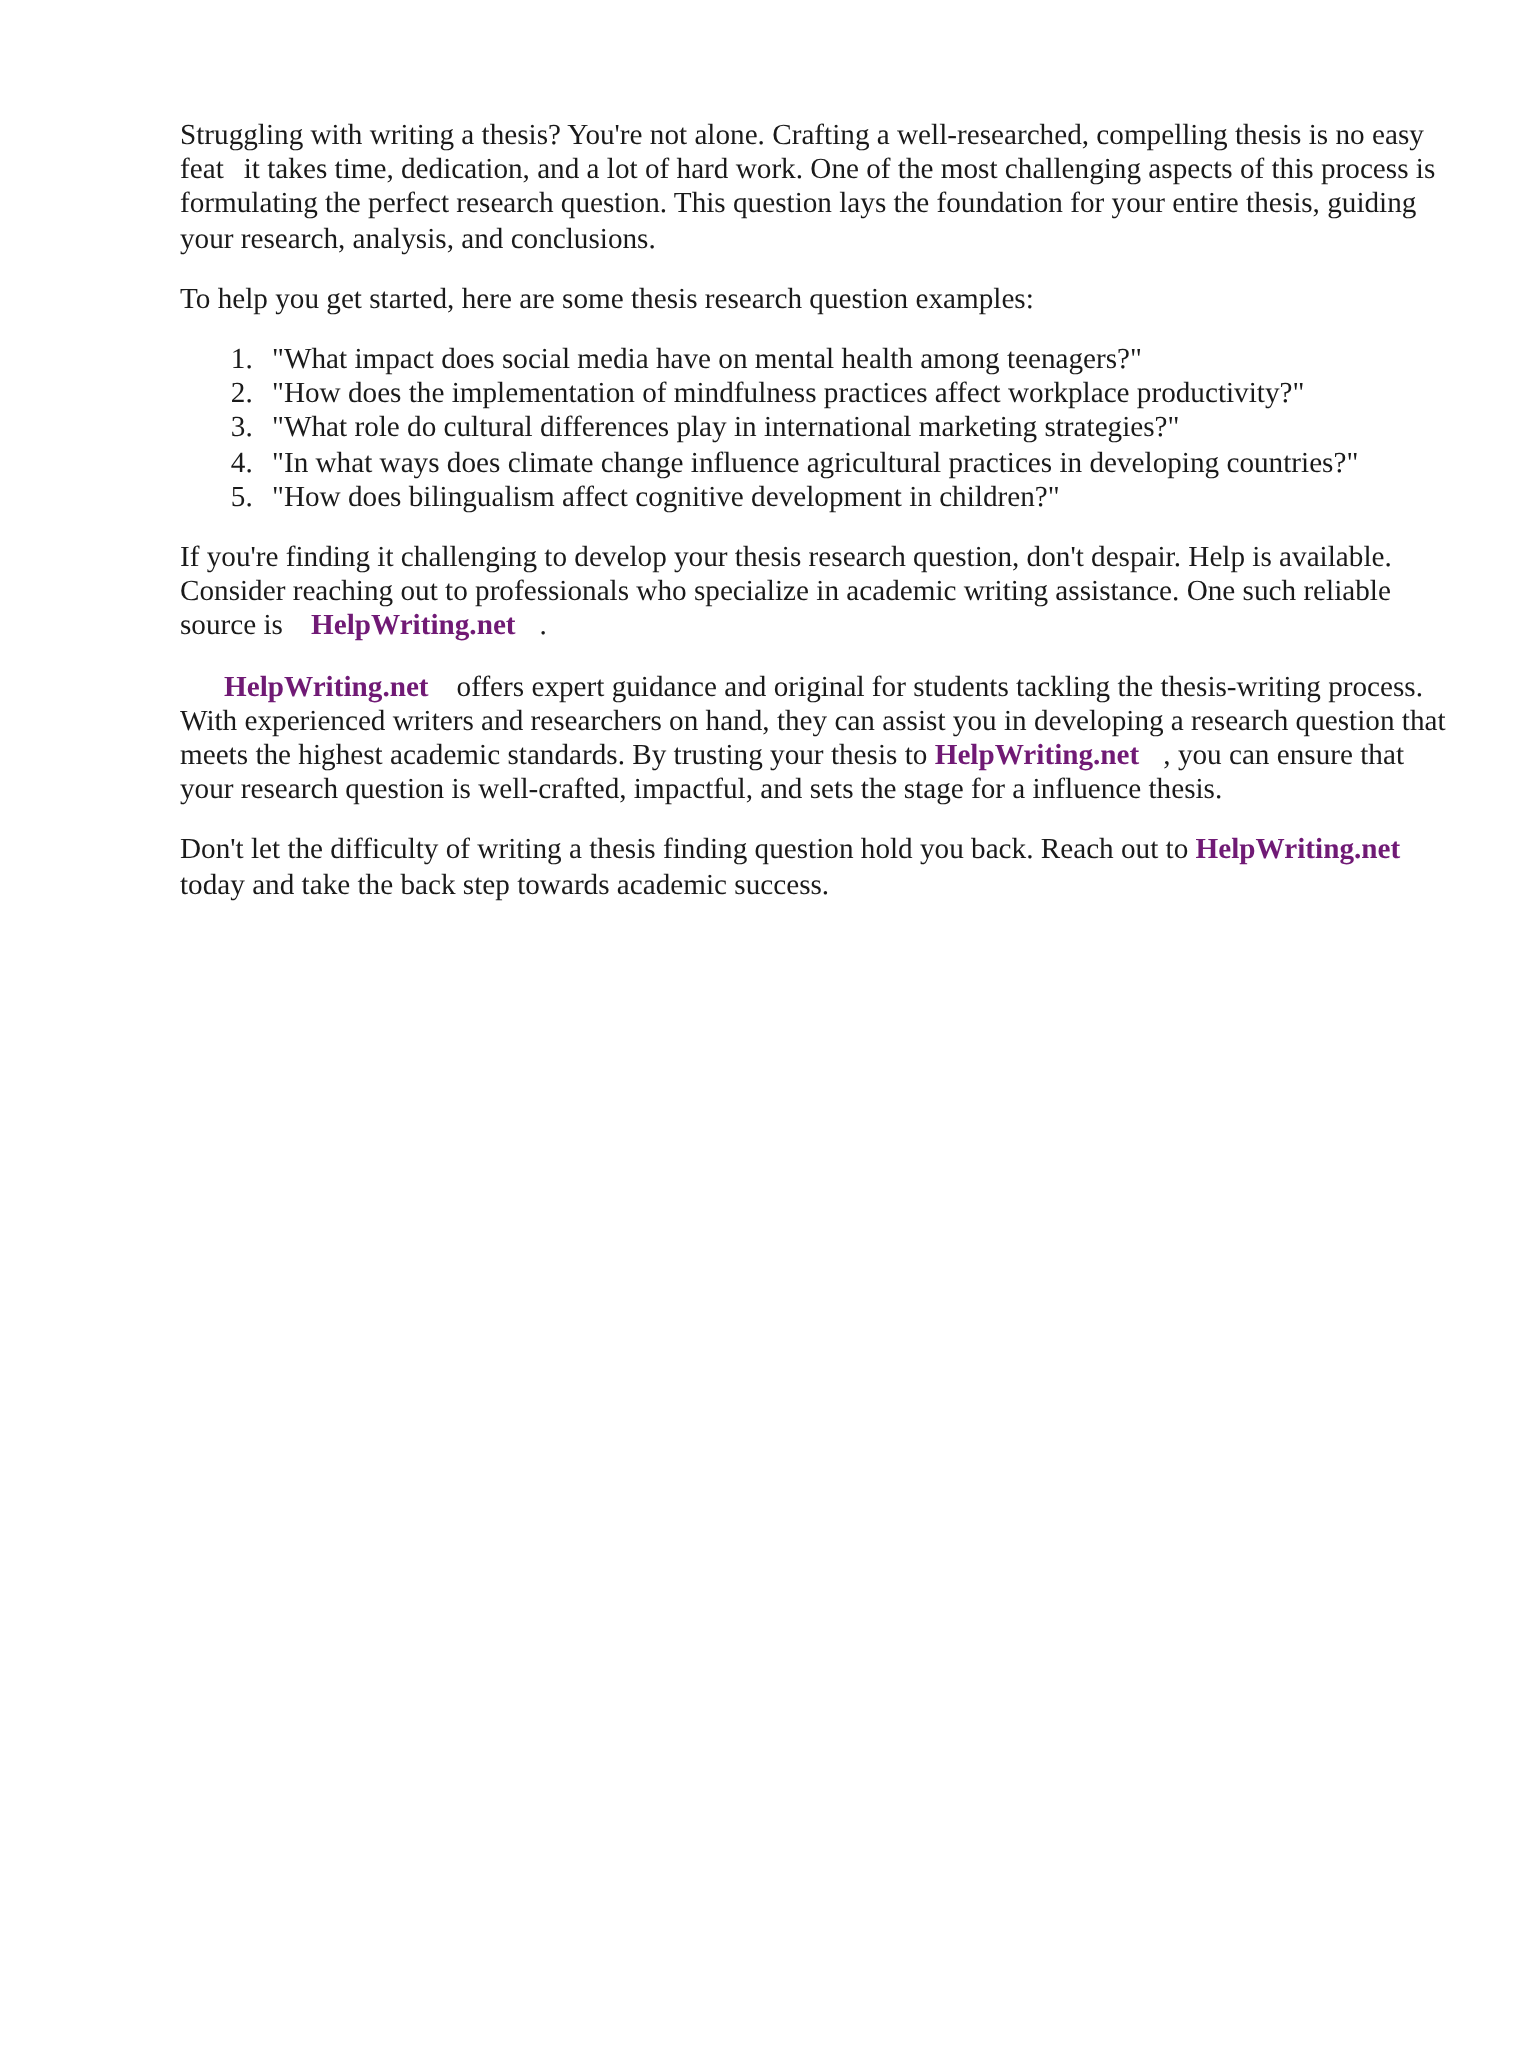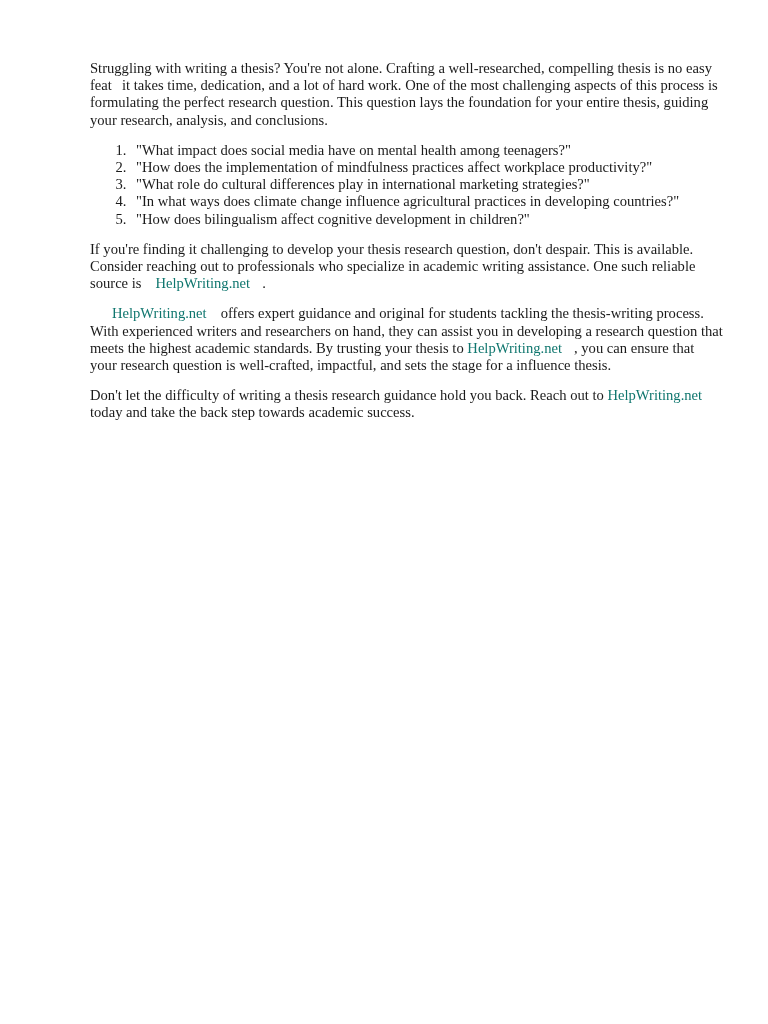--- a/index.html
+++ b/index.html
@@ -44,22 +44,22 @@
     list-style-type: decimal;
   }
   ol.examples li {
     font-size: 14.6px;
     line-height: 17.2px;
     margin: 0 0 0 0;
     padding-left: 6px;
     color: #1a1a1a;
   }
   .link {
-    font-weight: normal;
-    color: #0f766e;
+    font-weight: bold;
+    color: #701a75;
     text-decoration: none;
     white-space: nowrap;
   }
   .gap {
     display: inline-block;
     width: 14px;
   }
   .gap-sm {
     display: inline-block;
     width: 12px;
@@ -71,32 +71,33 @@
 </style>
 </head>
 <body>
 
 <div class="page">
   <div class="doc-body">
 
     <p class="para"><span>Struggling with writing a thesis? You're not alone. Crafting a well-researched, compelling thesis is no easy feat</span><span class="emdash-gap"></span><span>it takes time, dedication, and a lot of hard work. One of the most challenging aspects of this process is formulating the perfect research question. This question lays the foundation for your entire thesis, guiding your research, analysis, and conclusions.</span></p>
 
 
+    <p class="para">To help you get started, here are some thesis research question examples:</p>
 
     <ol class="examples">
       <li>"What impact does social media have on mental health among teenagers?"</li>
       <li>"How does the implementation of mindfulness practices affect workplace productivity?"</li>
       <li>"What role do cultural differences play in international marketing strategies?"</li>
       <li>"In what ways does climate change influence agricultural practices in developing countries?"</li>
       <li>"How does bilingualism affect cognitive development in children?"</li>
     </ol>
 
 
-    <p class="para"><span>If you're finding it challenging to develop your thesis research question, don't despair. This is available. Consider reaching out to professionals who specialize in academic writing assistance. One such reliable source is</span><span class="gap"></span><a class="link">HelpWriting.net</a><span class="gap-sm"></span><span>.</span></p>
+    <p class="para"><span>If you're finding it challenging to develop your thesis research question, don't despair. Help is available. Consider reaching out to professionals who specialize in academic writing assistance. One such reliable source is</span><span class="gap"></span><a class="link">HelpWriting.net</a><span class="gap-sm"></span><span>.</span></p>
 
     <p class="para indented"><a class="link">HelpWriting.net</a><span class="gap"></span><span>offers expert guidance and original for students tackling the thesis-writing process. With experienced writers and researchers on hand, they can assist you in developing a research question that meets the highest academic standards. By trusting your thesis to</span>
       <a class="link">HelpWriting.net</a><span class="gap-sm"></span><span>, you can ensure that your research question is well-crafted, impactful, and sets the stage for a influence thesis.</span></p>
 
-    <p class="para"><span>Don't let the difficulty of writing a thesis research guidance hold you back. Reach out to</span>
+    <p class="para"><span>Don't let the difficulty of writing a thesis finding question hold you back. Reach out to</span>
       <a class="link">HelpWriting.net</a><span class="gap"></span><span>today and take the back step towards academic success.</span></p>
 
   </div>
 </div>
 
 </body></html>

